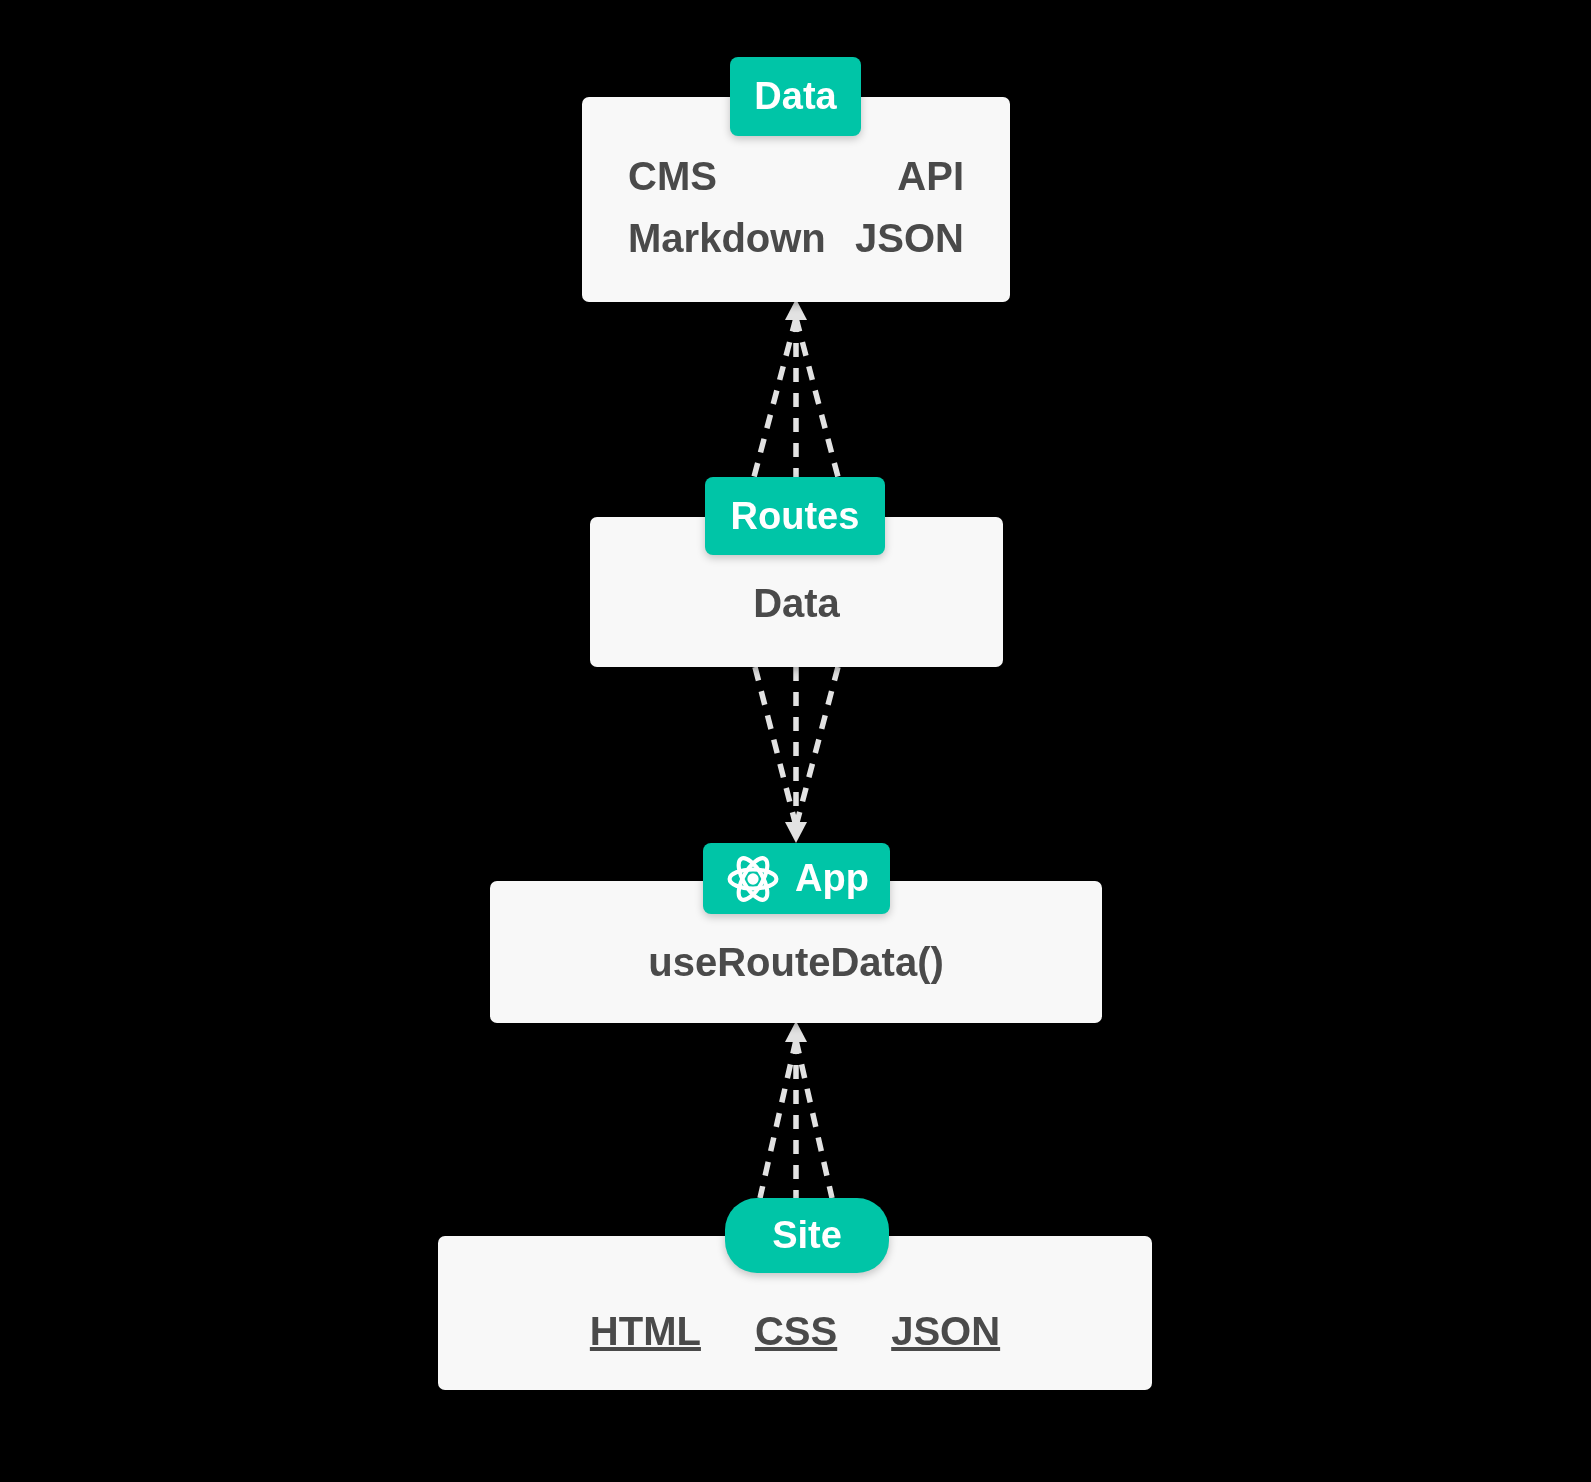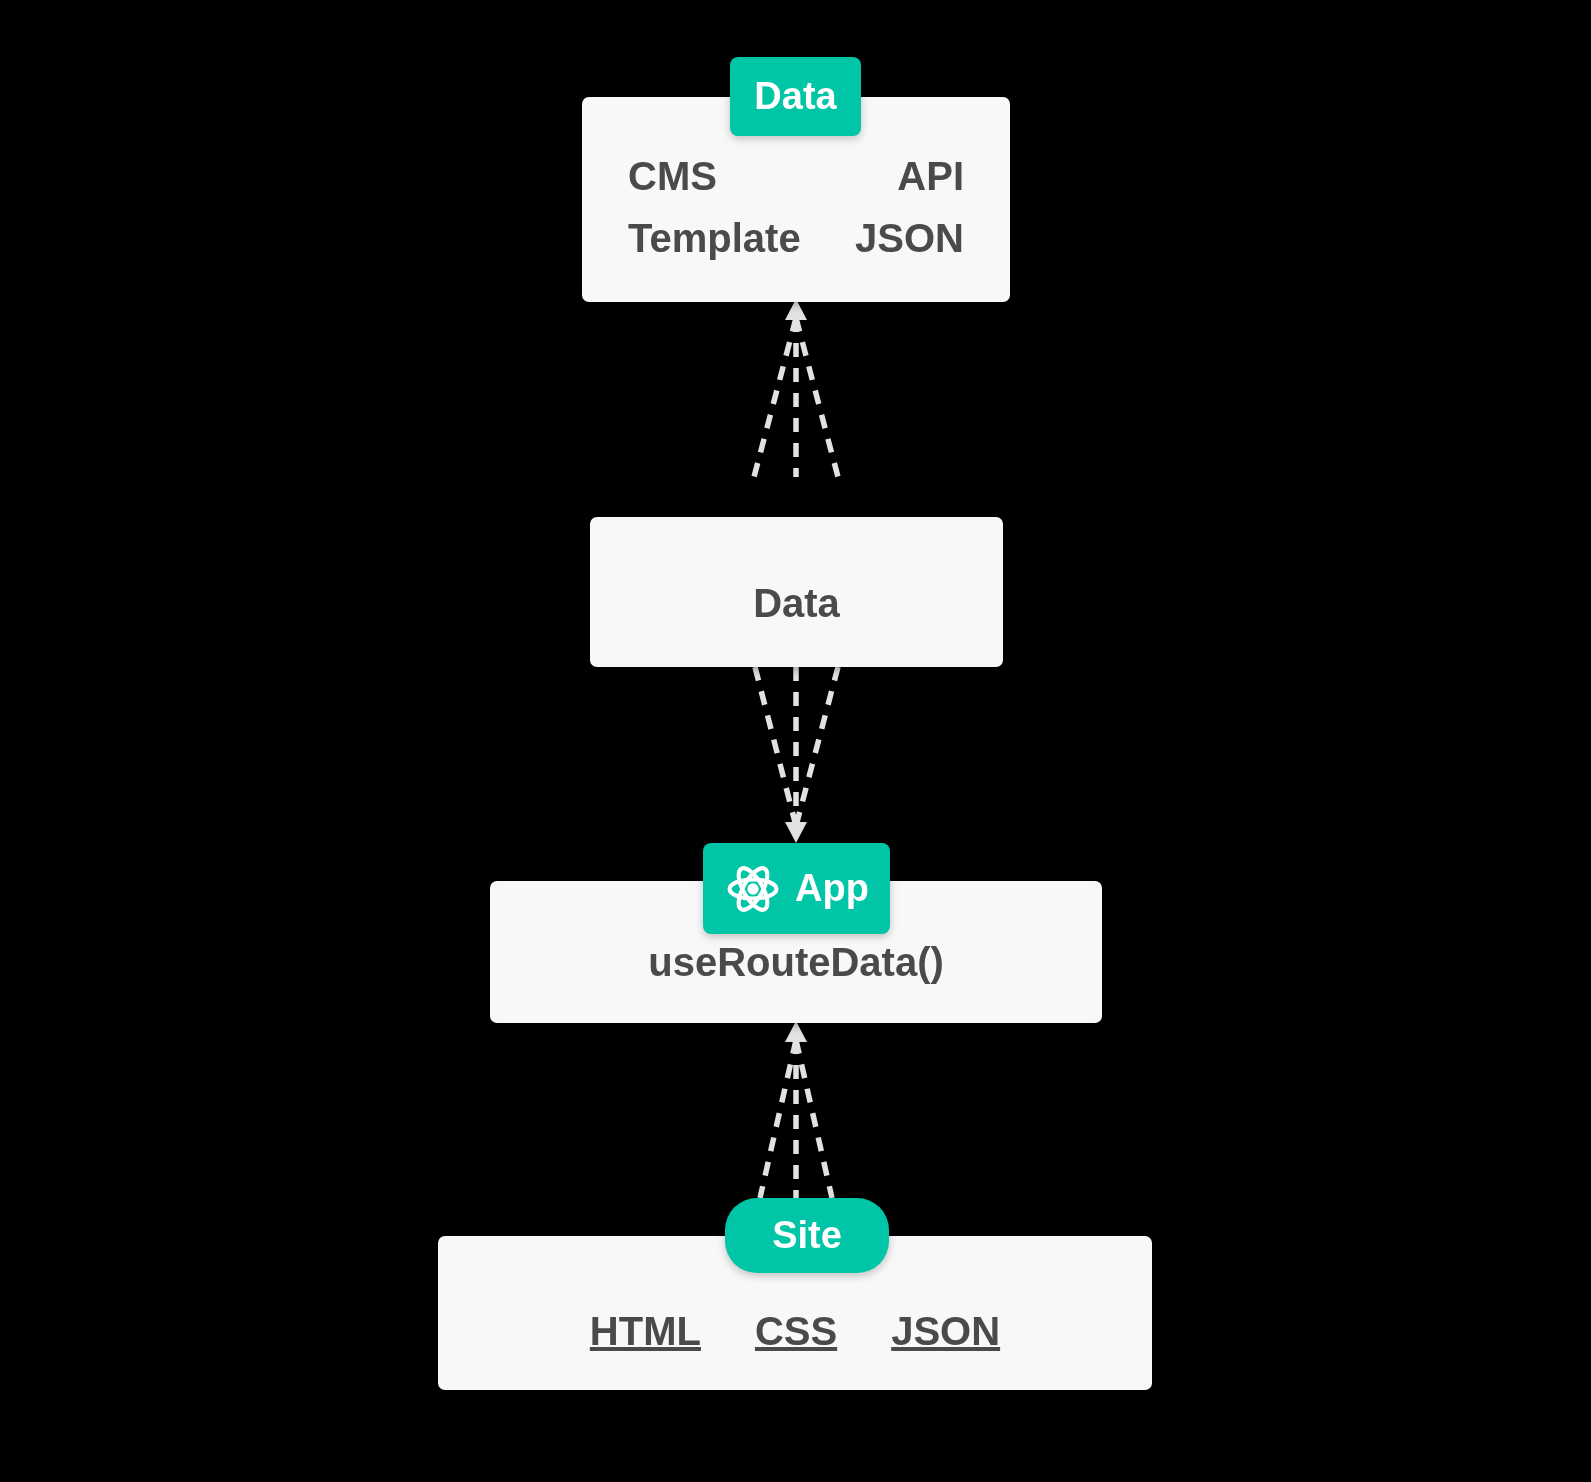--- a/index.html
+++ b/index.html
@@ -72,21 +72,21 @@
   
   #box-data   { left: 582px; top:   97px; width: 428px; height: 205px; padding: 48px 46px 0; }
   #badge-data { left: 730px; top:   57px; width: 131px; height:  79px; }
 
   #box-routes   { left: 590px; top: 517px; width: 413px; height: 150px; padding-top: 55px; }
   #box-routes .box-row { gap: 64px; }
   #badge-routes { left: 705px; top: 477px; width: 180px; height:  78px; }
 
   #box-app   { left: 490px; top: 881px; width: 612px; height: 142px; padding-top: 50px; }
   #box-app .box-row { gap: 52px; }
-  #badge-app { left: 703px; top: 843px; width: 187px; height:  91px; }
+  #badge-app { left: 703px; top: 843px; width: 187px; height:  71px; }
 
   #box-site   { left: 438px; top: 1236px; width: 714px; height: 154px; padding-top: 64px; }
   #box-site .box-row { gap: 54px; text-decoration: underline; }
   #badge-site { left: 725px; top: 1198px; width: 164px; height:  75px; border-radius: 32px; }
 
   .react-icon { display: block; }
   .react-icon ellipse { fill: none; stroke: var(--badge-ink); stroke-width: 1.9px; }
   .react-icon circle  { fill: var(--badge-ink); }
 </style>
 </head>
@@ -117,32 +117,35 @@
       <polygon points="796,1021 785,1042 807,1042"></polygon>
     </g>
   </svg>
 
   <div class="box" id="box-data">
     <div class="box-row row-between">
       <span>CMS</span>
       <span>API</span>
     </div>
     <div class="box-row row-between">
-      <span>Template</span>
+      <span>Markdown</span>
       <span>JSON</span>
     </div>
   </div>
   <div class="badge" id="badge-data">
     <span>Data</span>
   </div>
 
   <div class="box" id="box-routes">
     <div class="box-row row-center">
       <span>Data</span>
     </div>
+  </div>
+  <div class="badge" id="badge-routes">
+    <span>Routes</span>
   </div>
 
   <div class="box" id="box-app">
     <div class="box-row row-center">
       <span>useRouteData()</span>
     </div>
   </div>
   <div class="badge" id="badge-app">
     <svg class="react-icon" width="58" height="52" viewBox="-12 -12 24 24">
       <ellipse rx="10.8" ry="4.4"></ellipse>

